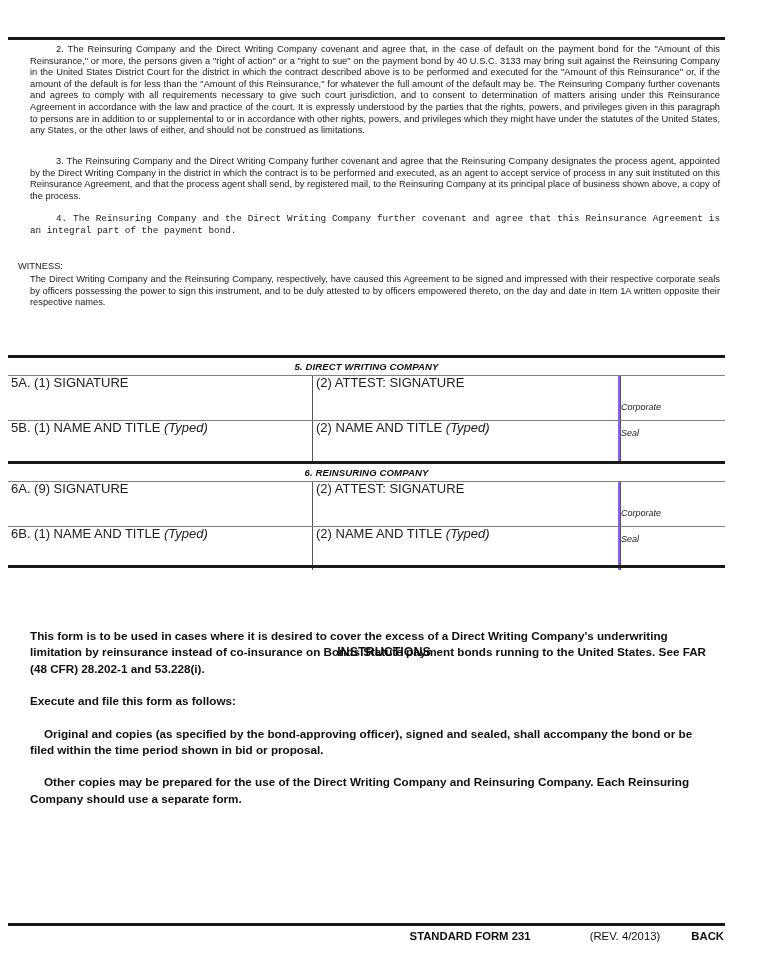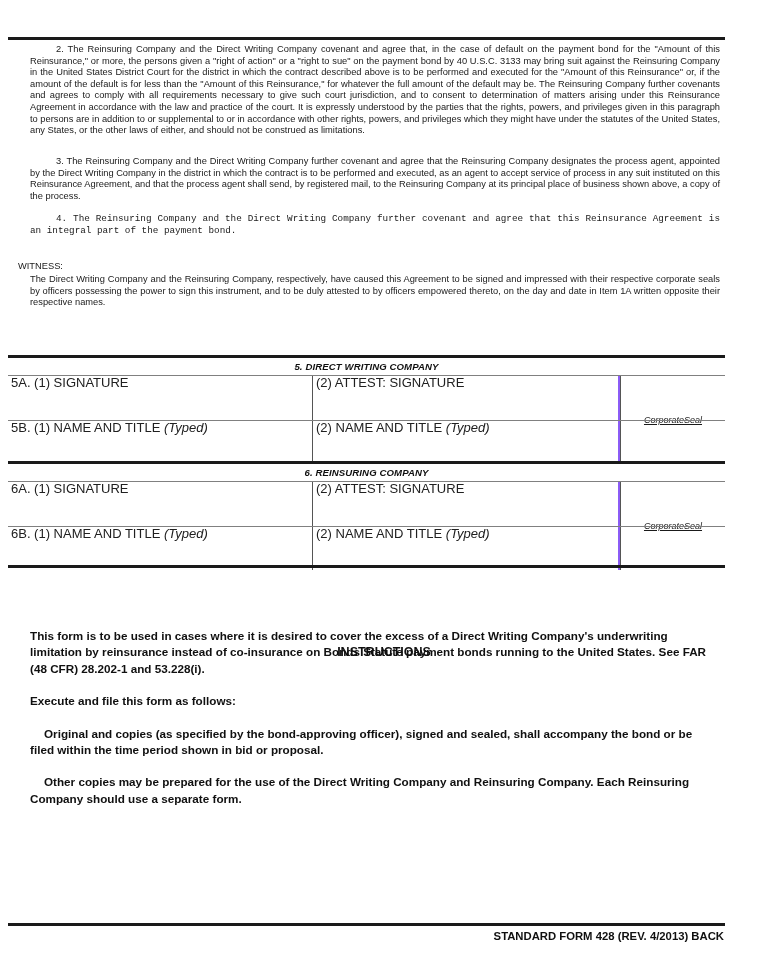--- a/index.html
+++ b/index.html
@@ -108,26 +108,24 @@
   .cell .lbl { display: block; line-height: 10px; }
   .cell .ital { font-style: italic; }
 
   .seal-col {
     position: absolute;
     right: 0;
     top: 0;
     width: 105px;
     height: 88px;
     display: flex;
-    flex-direction: row;
-    align-items: center;
+    flex-direction: column;
     justify-content: center;
     border-left: 1px solid #555;
     box-sizing: border-box;
-    text-decoration: underline;
   }
   .seal-col span {
     font-size: 9px;
     font-style: italic;
     color: #202020;
     line-height: 26px;
   }
 
   
   .instr-title {
@@ -163,21 +161,21 @@
   }
   .footer-text {
     position: absolute;
     right: 44px;
     top: 930px;
     font-size: 11.3px;
     color: #101010;
     white-space: nowrap;
   }
   .footer-text b { font-weight: bold; }
-  .footer-text .reg { font-weight: bold; }
+  .footer-text .reg { font-weight: normal; margin-left: 28px; }
 </style>
 </head>
 <body>
 
 <div class="page">
 
   <div class="rule-thick rule-top"></div>
 
   <div class="body-block" style="top:44px;">
     <p>2. The Reinsuring Company and the Direct Writing Company covenant and agree that, in the case of default on the payment bond for the "Amount of this Reinsurance," or more, the persons given a "right of action" or a "right to sue" on the payment bond by 40 U.S.C. 3133 may bring suit against the Reinsuring Company in the United States District Court for the district in which the contract described above is to be performed and executed for the "Amount of this Reinsurance" or, if the amount of the default is for less than the "Amount of this Reinsurance," for whatever the full amount of the default may be.  The Reinsuring Company further covenants and agrees to comply with all requirements necessary to give such court jurisdiction, and to consent to determination of matters arising under this Reinsurance Agreement in accordance with the law and practice of the court.  It is expressly understood by the parties that the rights, powers, and privileges given in this paragraph to persons are in addition to or supplemental to or in accordance with other rights, powers, and privileges which they might have under the statutes of the United States, any States, or the other laws of either, and should not be construed as limitations.</p>
@@ -229,21 +227,21 @@
   <div class="sigtable" style="top:461px;">
     <div class="tbl-band"></div>
     <div class="tbl-head">6. REINSURING COMPANY</div>
     <div class="tbl-grid">
       <div class="seal-col">
         <span>Corporate</span>
         <span>Seal</span>
       </div>
       <div class="tbl-row">
         <div class="cell cell-a">
-          <span class="lbl">6A. (1) SIGNATURE</span>
+          <span class="lbl">6A. (9) SIGNATURE</span>
         </div>
         <div class="cell cell-b">
           <span class="lbl">(2) ATTEST:  SIGNATURE</span>
         </div>
         <div class="cell cell-seal"></div>
       </div>
       <div class="tbl-row second">
         <div class="cell cell-a">
           <span class="lbl"><span>6B. (1) NAME AND TITLE </span><span class="ital">(Typed)</span></span>
         </div>
@@ -260,15 +258,15 @@
   <div class="instr-title" style="top:605px;margin-top:40px;">INSTRUCTIONS</div>
 
   <div class="instr-block" style="top:628px;">
     <p>This form is to be used in cases where it is desired to cover the excess of a Direct Writing Company's underwriting limitation by reinsurance instead of co-insurance on Bonds Statute payment bonds running to the United States.  See FAR (48 CFR) 28.202-1 and 53.228(i).</p>
     <p>Execute and file this form as follows:</p>
     <p class="indent">Original and copies (as specified by the bond-approving officer), signed and sealed, shall accompany the bond or be filed within the time period shown in bid or proposal.</p>
     <p class="indent">Other copies may be prepared for the use of the Direct Writing Company and Reinsuring Company. Each Reinsuring Company should use a separate form.</p>
   </div>
 
   <div class="footer-rule"></div>
-  <div class="footer-text"><b>STANDARD FORM 428</b><span class="reg"> </span><span class="reg">(REV. 4/2013)</span><span class="reg"> </span><b>BACK</b></div>
+  <div class="footer-text"><b>STANDARD FORM 231</b><span class="reg"> </span><span class="reg">(REV. 4/2013)</span><span class="reg"> </span><b>BACK</b></div>
 
 </div>
 
 </body></html>

